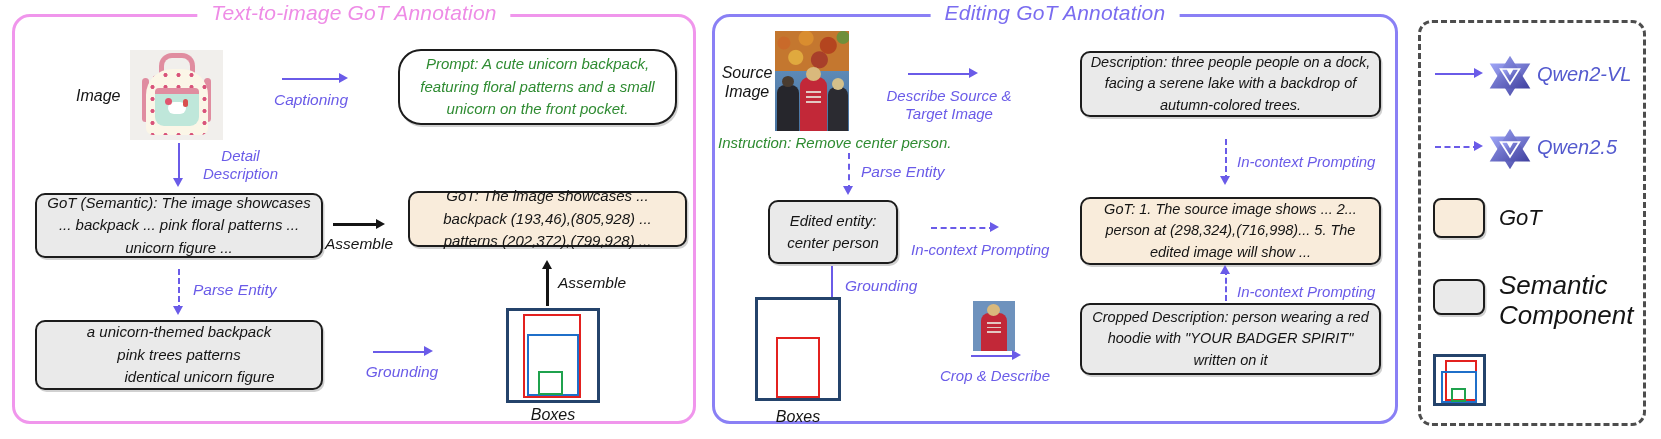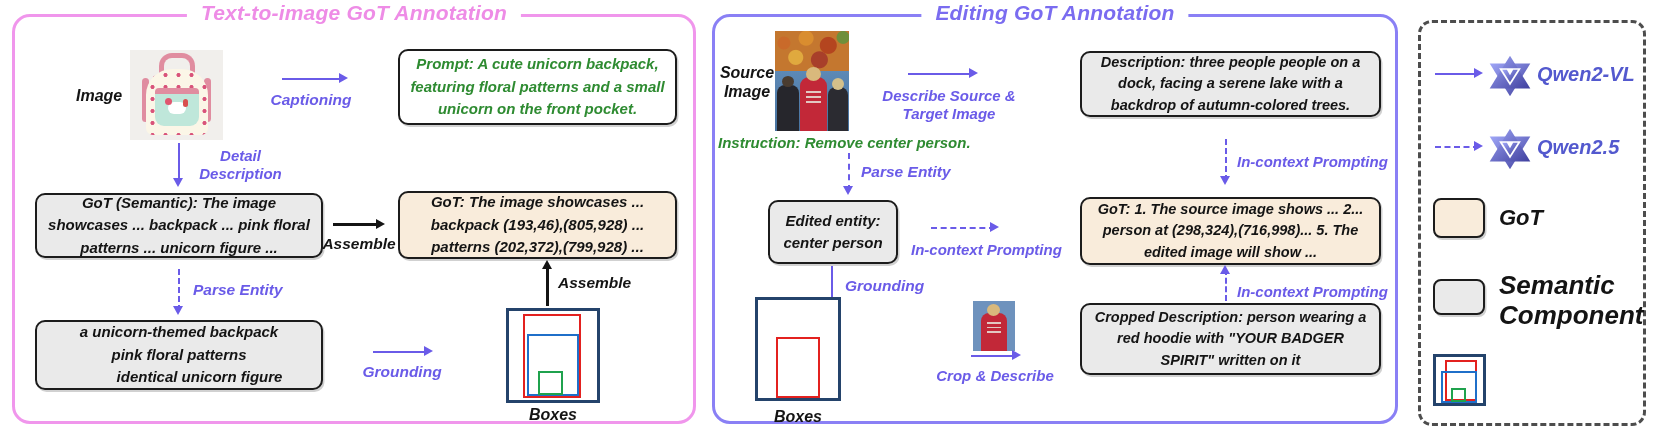--- a/index.html
+++ b/index.html
@@ -1,34 +1,34 @@
 <!DOCTYPE html>
 <html><head>
 <meta charset="utf-8">
 <style>
   html,body{margin:0;padding:0;background:#fff;}
   .stage{position:relative;width:1661px;height:439px;background:#fff;overflow:hidden;
-         font-family:"Liberation Sans",sans-serif;font-weight:bold;font-style:italic;color:#141414;}
+         font-family:"Liberation Sans",sans-serif;font-weight:normal;font-style:italic;color:#141414;}
   .panel{position:absolute;border-radius:18px;box-sizing:border-box;}
   .panel-t2i{left:12px;top:14px;width:684px;height:410px;border:3px solid #f096ec;}
   .panel-edit{left:712px;top:14px;width:686px;height:410px;border:3px solid #8a80f5;}
   .panel-legend{left:1418px;top:20px;width:228px;height:406px;border:3.5px dashed #4d4d4d;border-radius:14px;}
   .ptitle{position:absolute;top:-16px;left:50%;transform:translateX(-50%);background:#fff;
           padding:0 14px;white-space:nowrap;font-size:21px;letter-spacing:.2px;}
   .t2i-title{color:#ee8ce6;}
   .edit-title{color:#7a6cf0;}
 
   .box{position:absolute;border:2.5px solid #1c1c1c;border-radius:10px;box-sizing:border-box;
        display:flex;flex-direction:column;align-items:center;justify-content:center;text-align:center;
        padding:4px 8px;font-size:15px;line-height:1.5;box-shadow:1.5px 2px 0 rgba(0,0,0,.18);}
   .box.sm{font-size:14.5px;line-height:1.48;}
   .gray{background:#eaeaea;}
   .tan{background:#f9ecdb;}
   .whitebg{background:#fff;}
-  .greentext{color:#2e8b31;}
+  .greentext{color:#2e8b31;border-radius:23px;}
 
   .lbl{position:absolute;font-size:15.5px;line-height:1.2;}
   .purple{color:#6a5be8;}
   .black{color:#141414;}
   .center{text-align:center;}
   .nowrap{white-space:nowrap;}
 
   
   .ha{position:absolute;height:0;border-top:2.8px solid var(--c,#6a5be8);}
   .ha::after{content:"";position:absolute;right:-9px;top:-7.2px;width:0;height:0;
@@ -131,30 +131,30 @@
     <div class="va" style="left:163px;top:126px;height:40px;"></div>
     <span class="lbl purple center" style="left:178px;top:130px;width:95px;font-size:15px;">Detail Description</span>
 
     <div class="box gray" style="left:20px;top:176px;width:288px;height:65px;">
       <span>GoT (Semantic): The image showcases ... backpack ... pink floral patterns ... unicorn figure ...</span>
     </div>
 
     <div class="ha blackarr" style="left:318px;top:206px;width:48px;border-top-width:3px;"></div>
     <span class="lbl black center" style="left:306px;top:218px;width:76px;">Assemble</span>
 
-    <div class="box tan" style="left:383px;top:174px;width:279px;height:68px;">
+    <div class="box tan" style="left:393px;top:174px;width:279px;height:56px;">
       <span>GoT: The image showcases ... backpack (193,46),(805,928) ... patterns (202,372),(799,928) ...</span>
     </div>
 
     <div class="va dash" style="left:163px;top:252px;height:42px;"></div>
     <span class="lbl purple nowrap" style="left:178px;top:264px;">Parse Entity</span>
 
     <div class="box gray" style="left:20px;top:303px;width:288px;height:70px;">
       <span style="display:block;">a unicorn-themed backpack</span>
-      <span style="display:block;">pink floral patterns</span>
+      <span style="display:block;">pink trees patterns</span>
       <span style="display:block;margin-left:41px;">identical unicorn figure</span>
     </div>
 
     <div class="ha" style="left:358px;top:334px;width:56px;"></div>
     <span class="lbl purple center" style="left:338px;top:346px;width:98px;">Grounding</span>
 
     <div class="bdiag" style="left:491px;top:291px;width:94px;height:95px;">
       <div class="r" style="left:14px;top:3px;width:58px;height:84px;"></div>
       <div class="b" style="left:18px;top:23px;width:52px;height:62px;"></div>
       <div class="g" style="left:29px;top:60px;width:25px;height:24px;"></div>

